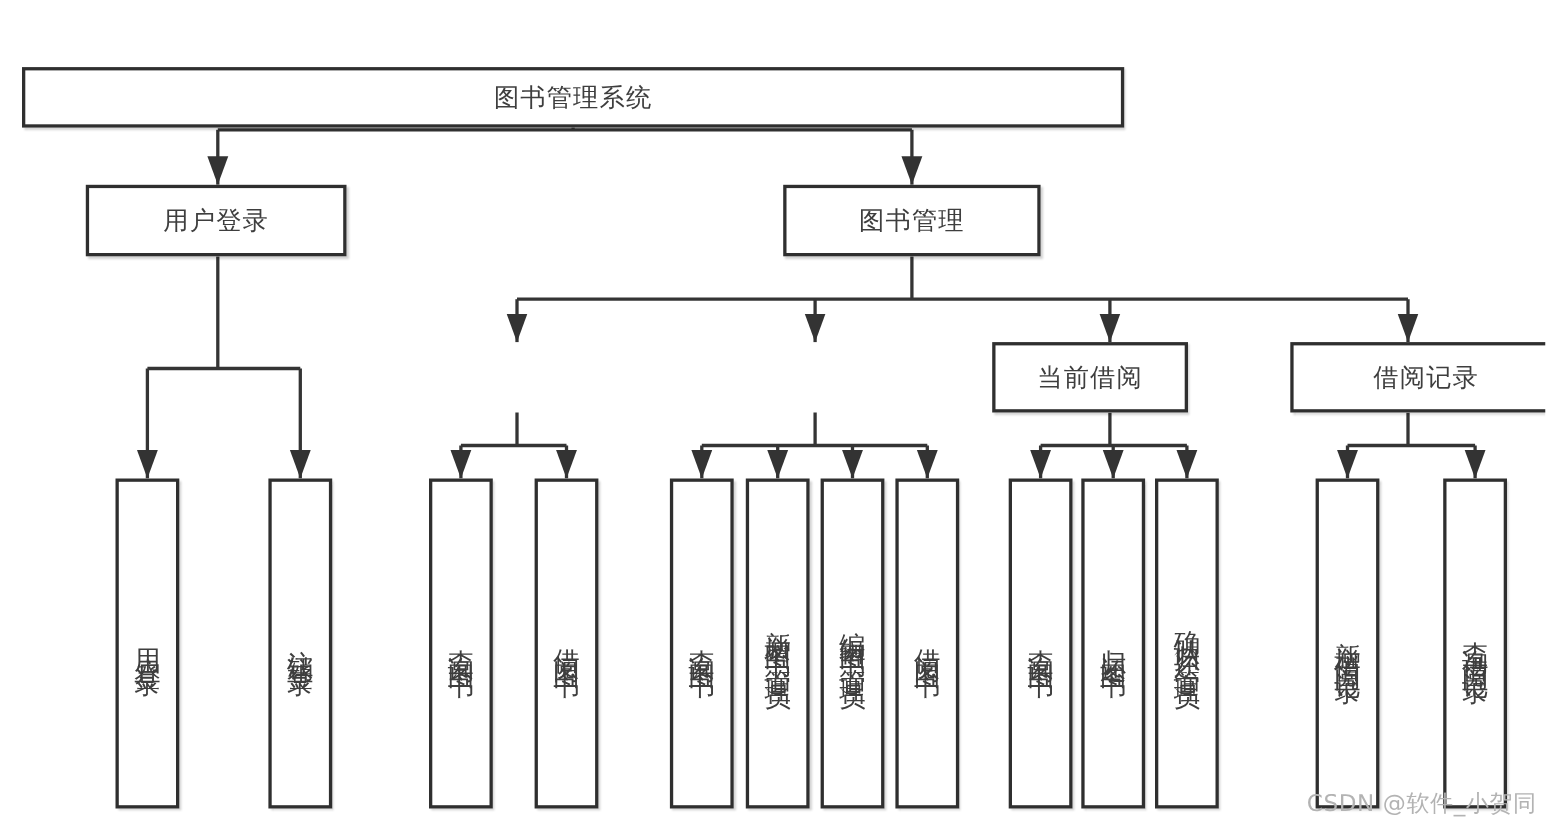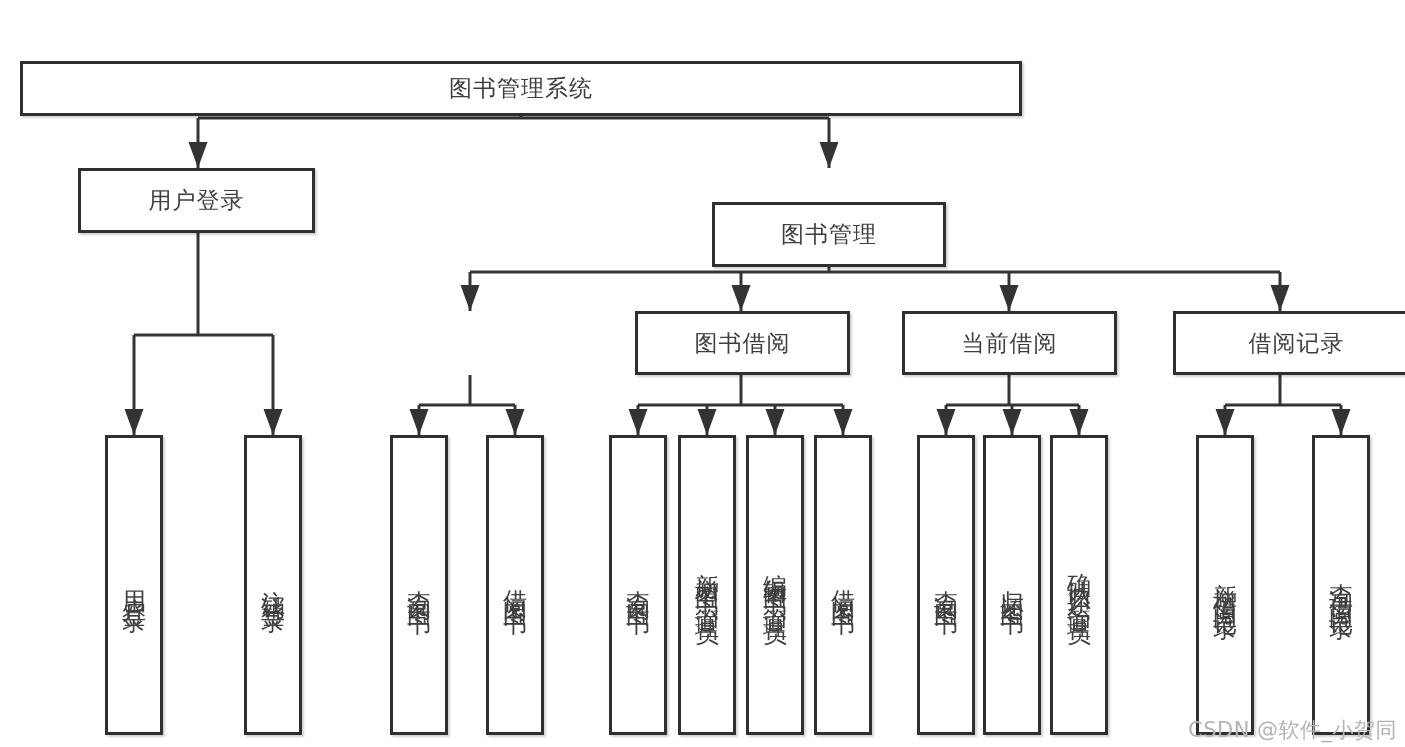--- a/index.html
+++ b/index.html
@@ -21,24 +21,24 @@
     display:flex;align-items:center;justify-content:center;
     box-shadow:2px 2px 2px rgba(0,0,0,0.18);
   }
   .vtext{
     writing-mode:vertical-rl;text-orientation:mixed;
     font-size:24px;letter-spacing:7px;line-height:1;
     color:#3e3e3e;white-space:nowrap;
   }
   #b-root{left:20px;top:13px;width:1002px;height:55px;margin-top:48px;}
   #b-user{left:78px;top:168px;width:237px;height:65px;}
-  #b-mgmt{left:712px;top:168px;width:234px;height:65px;margin-top:34px;}
+  #b-mgmt{left:712px;top:168px;width:234px;height:65px;}
   #b-new{left:362px;top:311px;width:215px;height:64px;}
   #b-borrow{left:635px;top:311px;width:215px;height:64px;}
-  #b-current{left:902px;top:311px;width:215px;height:64px;}
+  #b-current{left:902px;top:311px;width:178px;height:64px;}
   #b-records{left:1173px;top:311px;width:247px;height:64px;}
   #lf-u1{left:105px;} #lf-u2{left:244px;}
   #lf-n1{left:390px;} #lf-n2{left:486px;}
   #lf-b1{left:609px;} #lf-b2{left:678px;} #lf-b3{left:746px;} #lf-b4{left:814px;}
   #lf-c1{left:917px;} #lf-c2{left:983px;} #lf-c3{left:1050px;}
   #lf-r1{left:1196px;} #lf-r2{left:1312px;}
   #watermark{
     position:absolute;left:1188px;top:716px;z-index:5;
     font-size:21px;color:#b3b3b3;letter-spacing:0.5px;
   }
@@ -109,21 +109,20 @@
       <line x1="1225" y1="405" x2="1225" y2="435" marker-end="url(#arw)"></line>
       <line x1="1341" y1="405" x2="1341" y2="435" marker-end="url(#arw)"></line>
     </g>
   </svg>
 
   <div class="hbox" id="b-root">图书管理系统</div>
 
   <div class="hbox" id="b-user">用户登录</div>
   <div class="hbox" id="b-mgmt">图书管理</div>
 
-  <div class="hbox" id="b-borrow">图书借阅</div>
   <div class="hbox" id="b-current">当前借阅</div>
   <div class="hbox" id="b-records">借阅记录</div>
 
   <div class="leaf" id="lf-u1">
     <span class="vtext">用户登录</span>
   </div>
   <div class="leaf" id="lf-u2">
     <span class="vtext">注销登录</span>
   </div>
 

